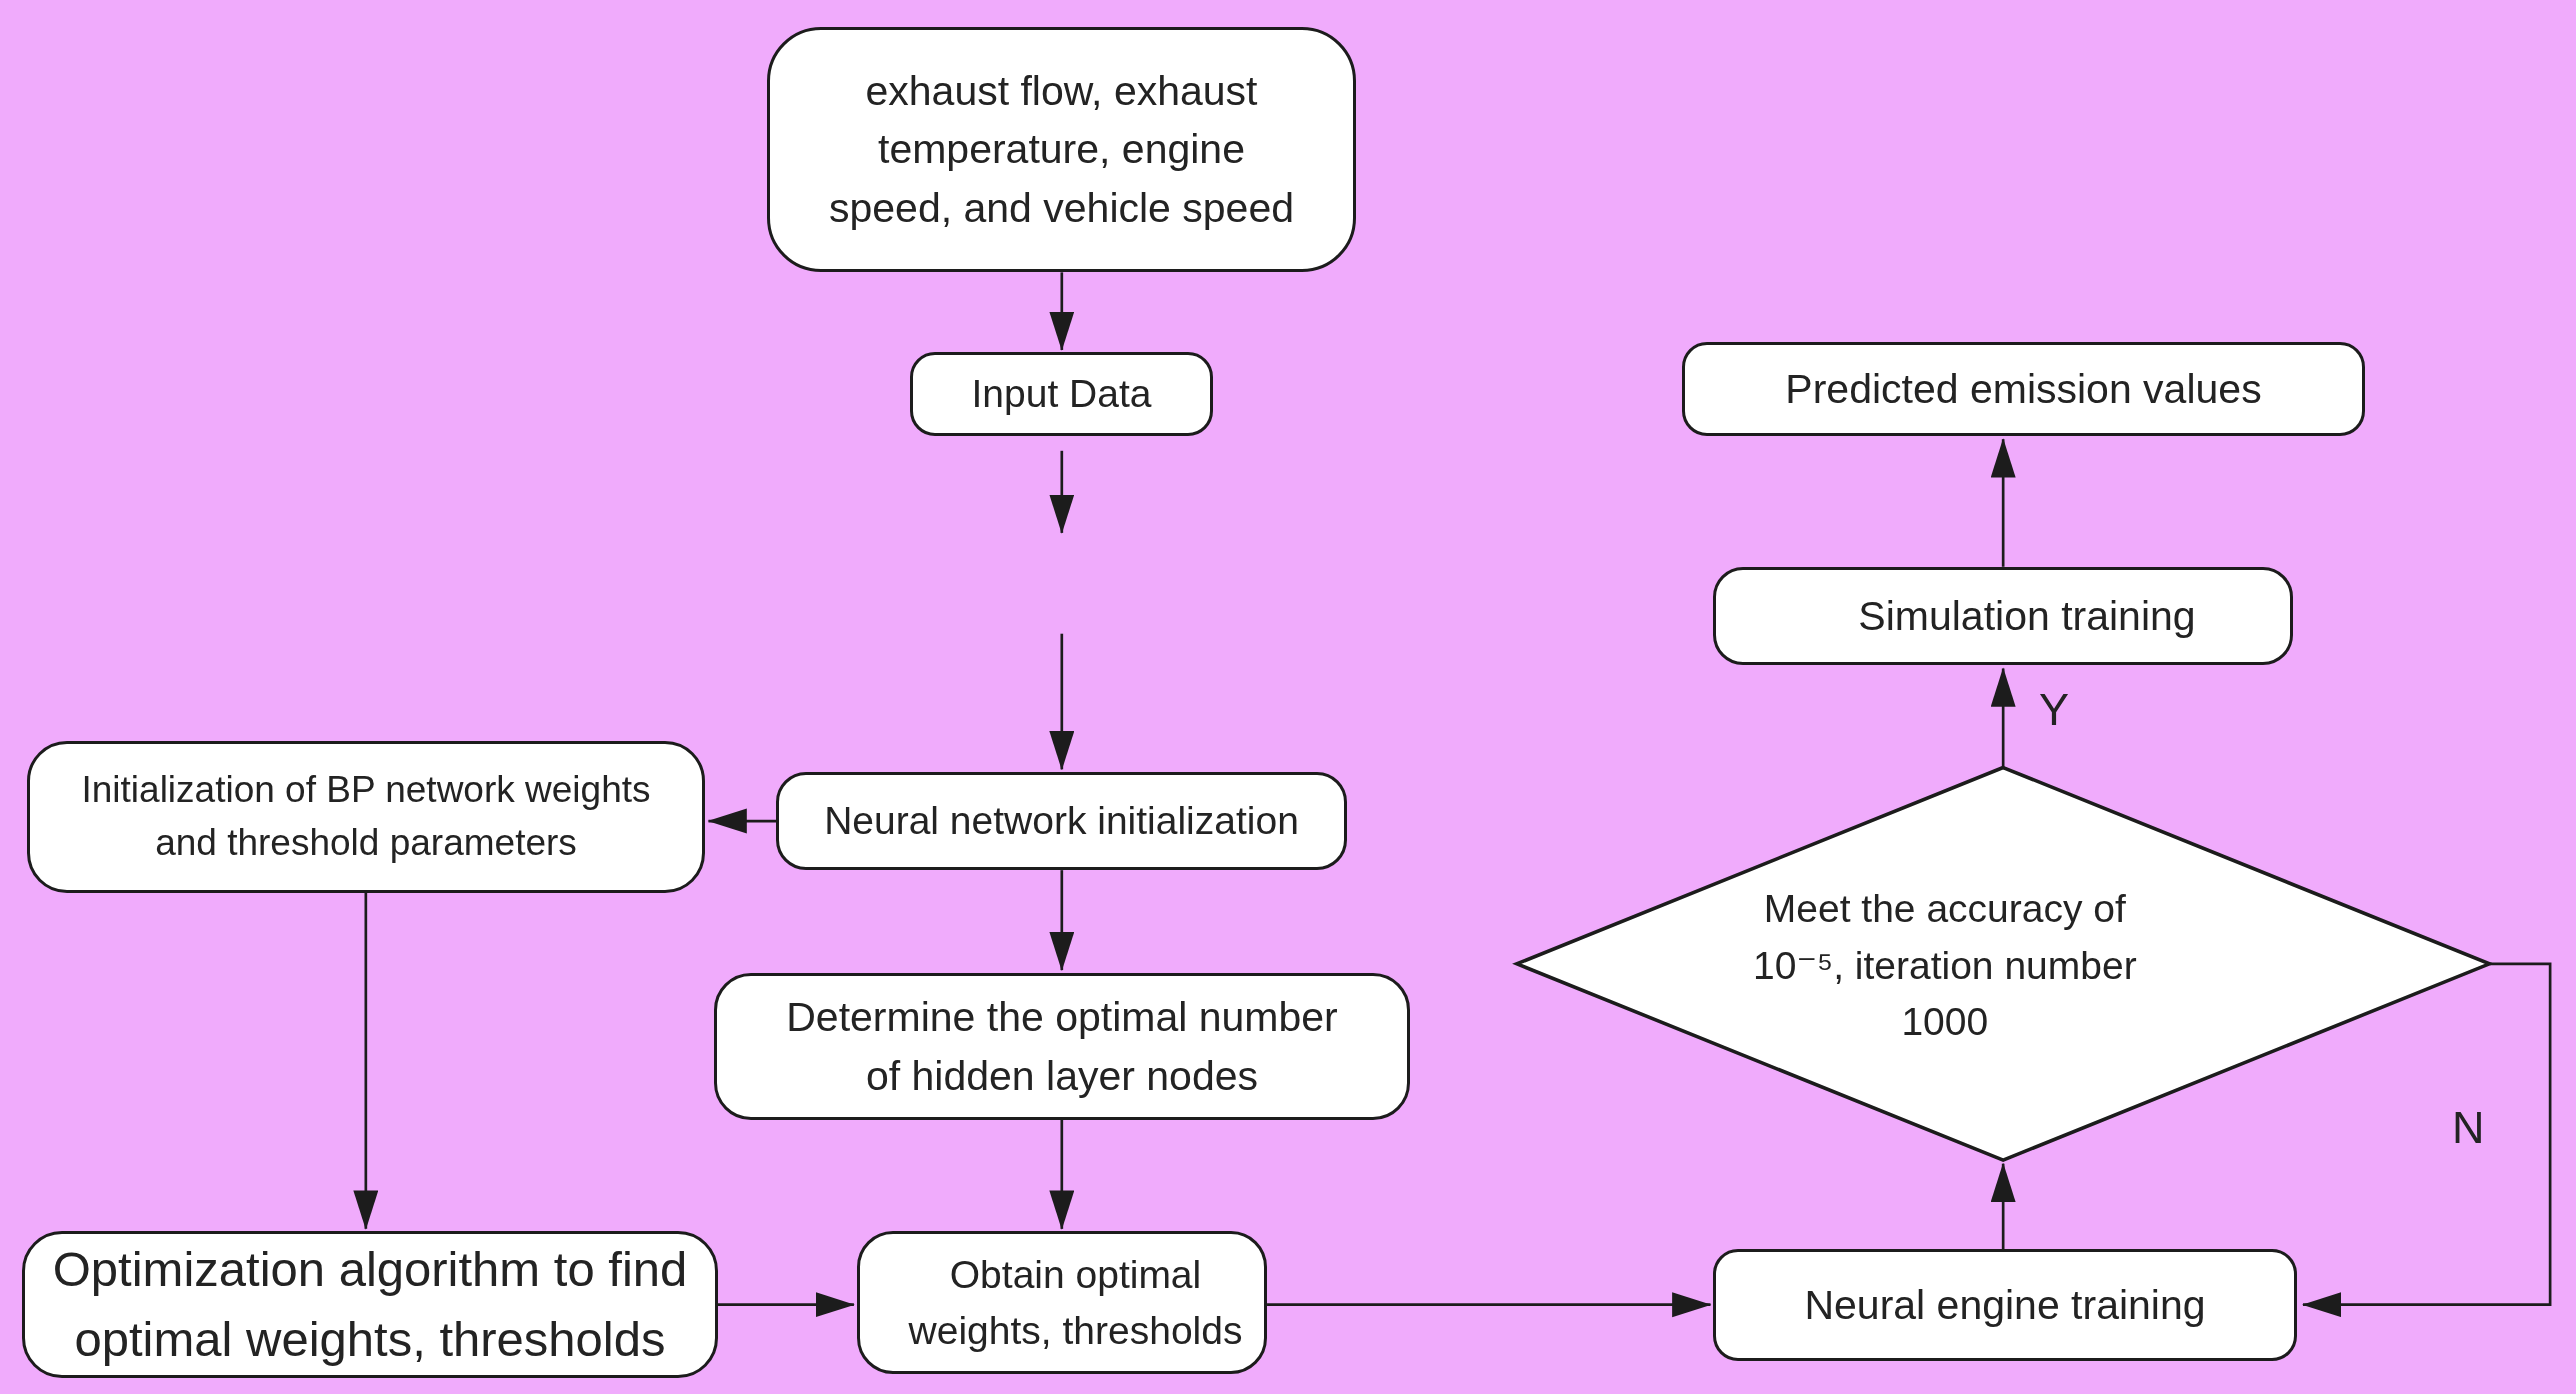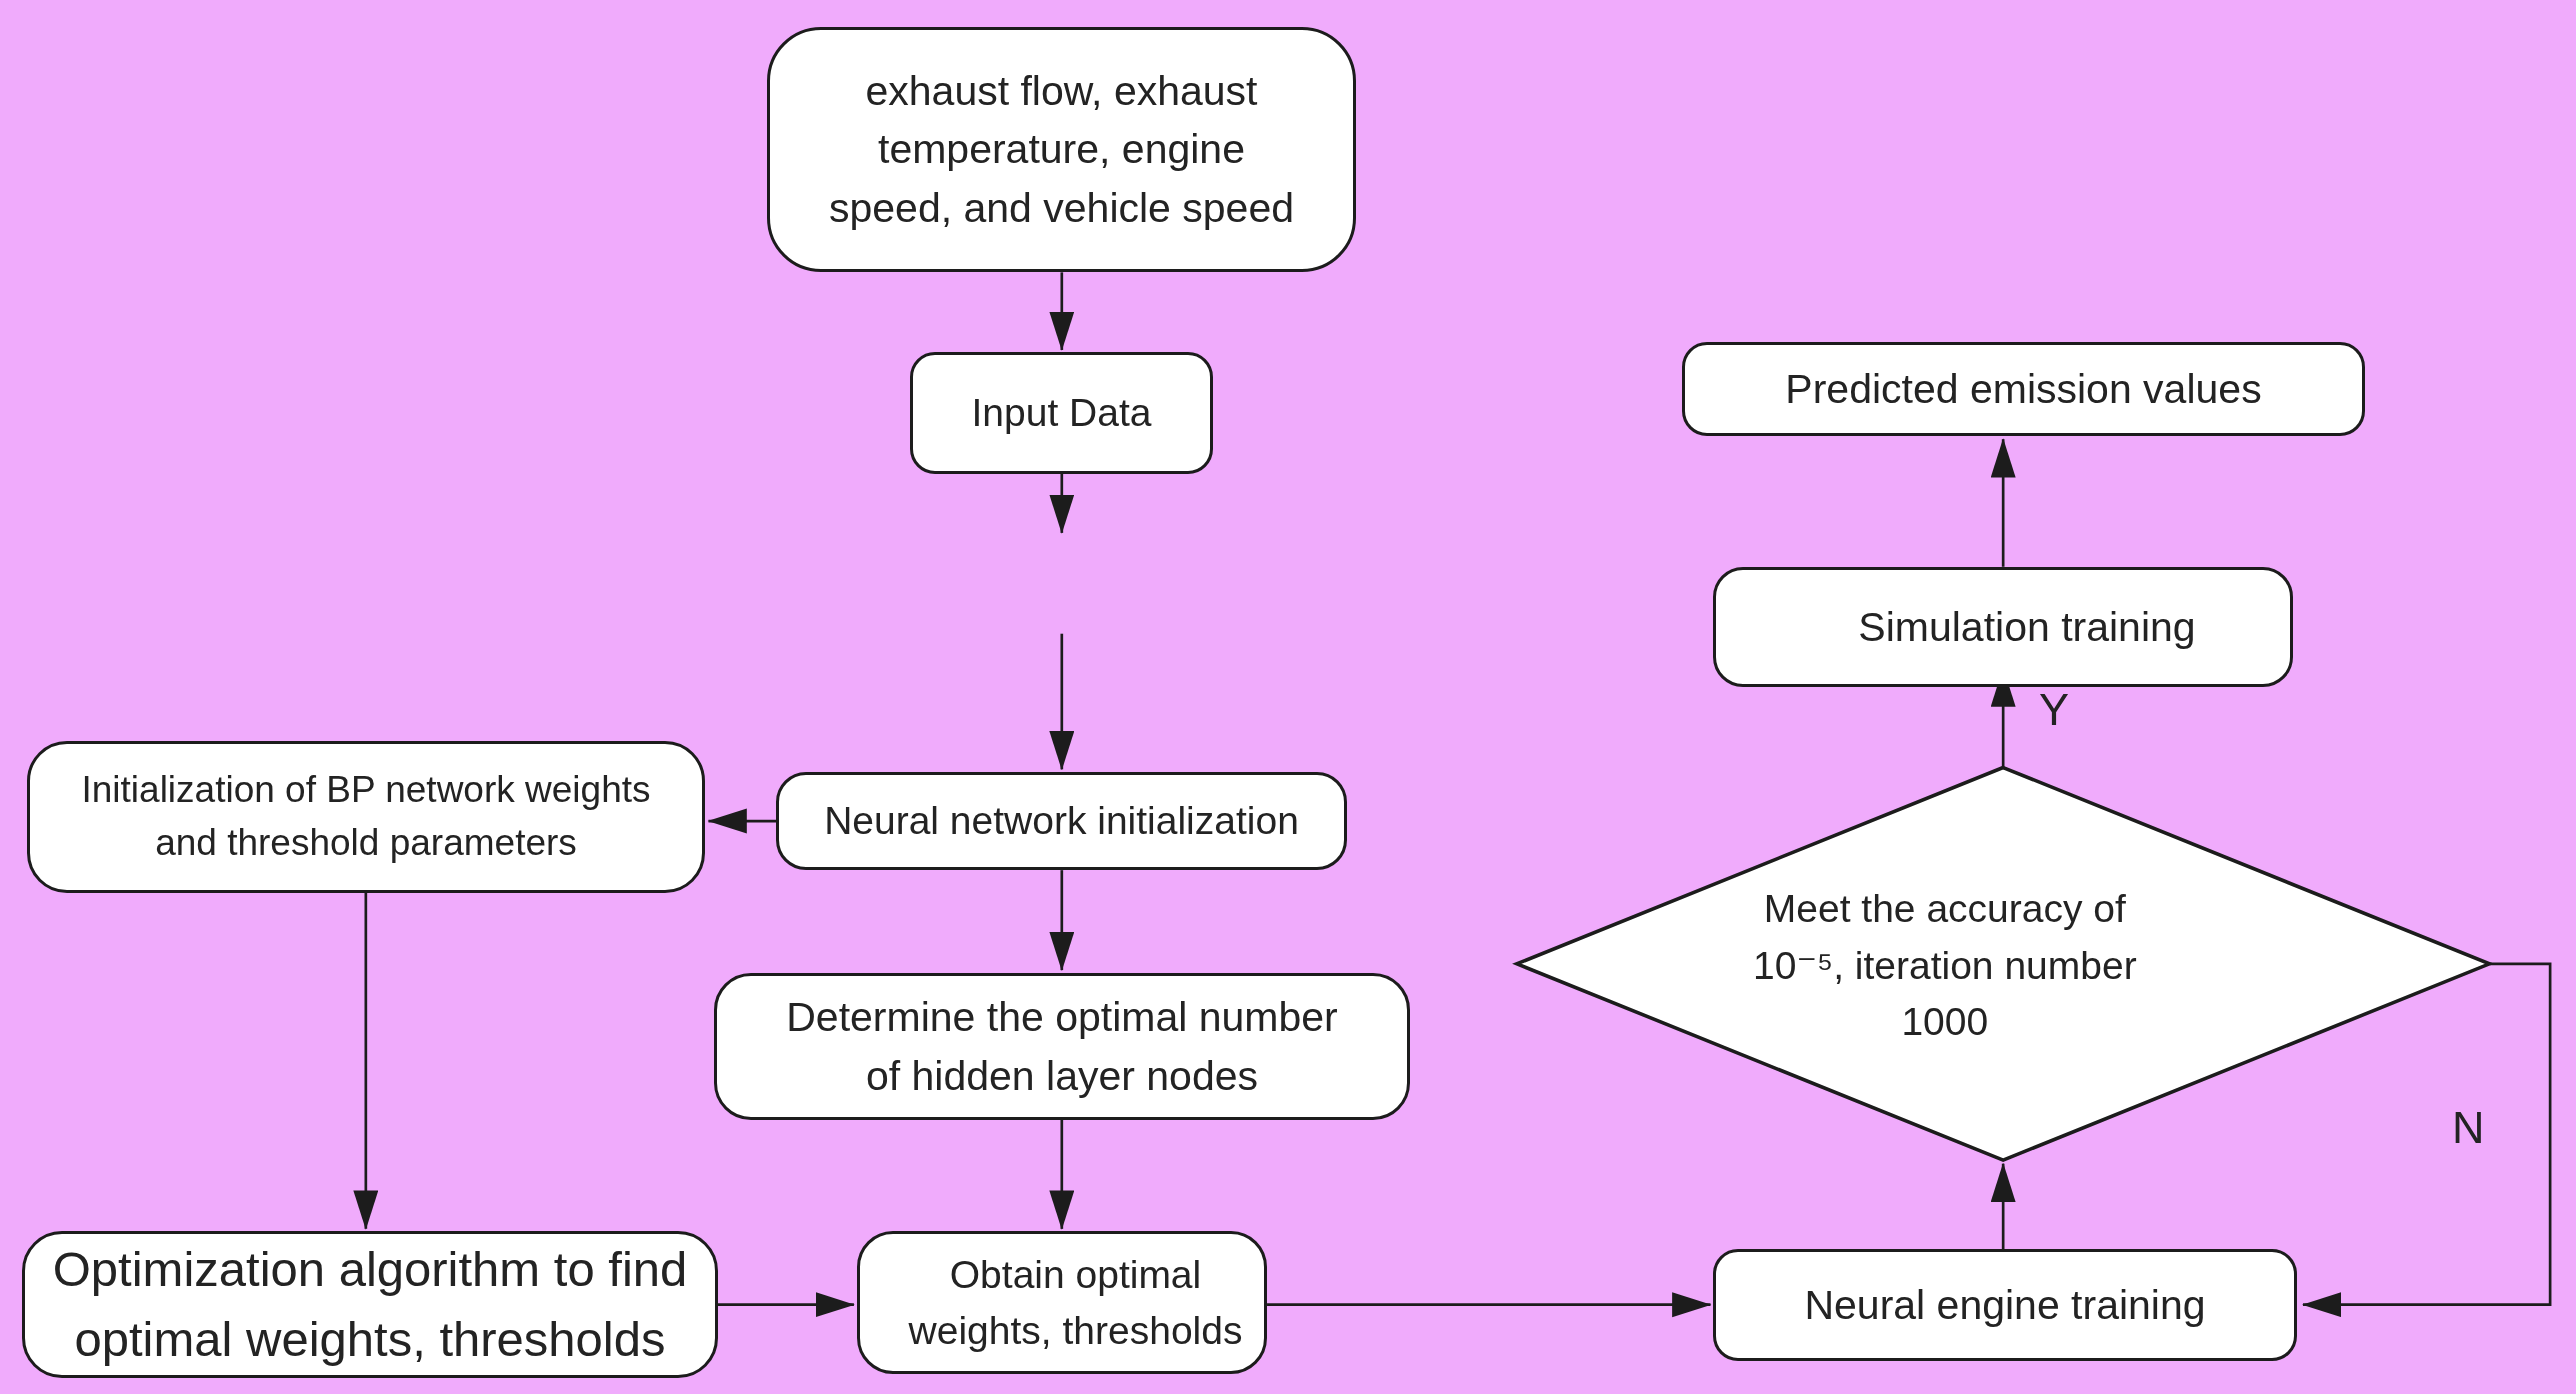--- a/index.html
+++ b/index.html
@@ -92,21 +92,21 @@
 
     <polygon class="diamond-shape" points="2245,860 2790,1080 2245,1300 1700,1080"></polygon>
   </svg>
 
   <div class="node" style="left:767px; top:27px; width:589px; height:245px; border-radius:54px; font-size:41px;">
     <span>exhaust flow, exhaust
 temperature, engine
 speed, and vehicle speed</span>
   </div>
 
-  <div class="node" style="left:910px; top:352px; width:303px; height:122px; border-radius:25px; font-size:39px;">
+  <div class="node" style="left:910px; top:352px; width:303px; height:84px; border-radius:25px; font-size:39px;">
     <span>Input Data</span>
   </div>
 
 
   <div class="node" style="left:776px; top:772px; width:571px; height:98px; border-radius:30px; font-size:39px;">
     <span>Neural network initialization</span>
   </div>
 
   <div class="node" style="left:27px; top:741px; width:678px; height:152px; border-radius:40px; font-size:37px;">
     <span>Initialization of BP network weights
@@ -131,21 +131,21 @@
   <div class="node" style="left:1713px; top:1249px; width:584px; height:112px; border-radius:25px; font-size:41px;">
     <span>Neural engine training</span>
   </div>
 
   <div class="diamond-label" style="left:1753px; top:879px; width:500px; height:174px; font-size:39px;">
     <span>Meet the accuracy of
 10⁻⁵, iteration number
 1000</span>
   </div>
 
-  <div class="node" style="left:1713px; top:567px; width:580px; height:120px; border-radius:30px; font-size:41px;padding-left:48px;">
+  <div class="node" style="left:1713px; top:567px; width:580px; height:98px; border-radius:30px; font-size:41px;padding-left:48px;">
     <span>Simulation training</span>
   </div>
 
   <div class="node" style="left:1682px; top:342px; width:683px; height:94px; border-radius:25px; font-size:41px;">
     <span>Predicted emission values</span>
   </div>
 
   <div class="edge-label" style="left:2039px; top:687px;">Y</div>
 
   <div class="edge-label" style="left:2452px; top:1105px;">N</div>

